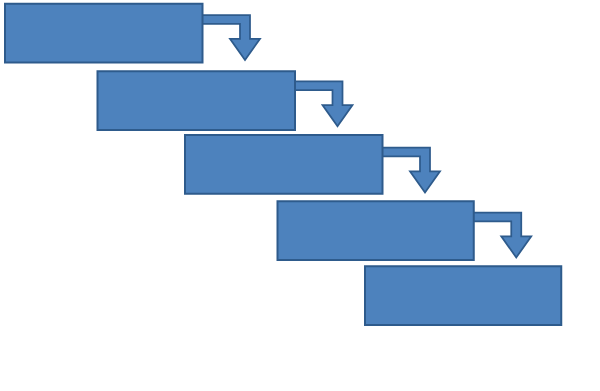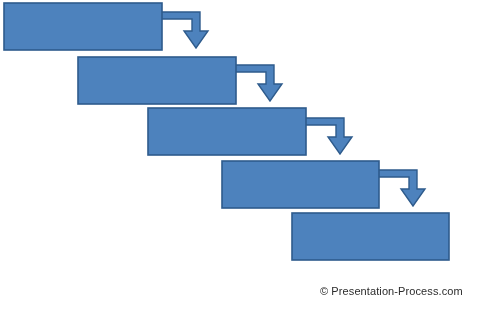--- a/index.html
+++ b/index.html
@@ -62,15 +62,14 @@
 
     <g>
       <text x="83" y="31" text-anchor="middle" fill="#ffffff" font-family="Liberation Sans, sans-serif" font-size="12"></text>
       <text x="157" y="85" text-anchor="middle" fill="#ffffff" font-family="Liberation Sans, sans-serif" font-size="12"></text>
       <text x="227" y="136" text-anchor="middle" fill="#ffffff" font-family="Liberation Sans, sans-serif" font-size="12"></text>
       <text x="300" y="189" text-anchor="middle" fill="#ffffff" font-family="Liberation Sans, sans-serif" font-size="12"></text>
       <text x="370" y="241" text-anchor="middle" fill="#ffffff" font-family="Liberation Sans, sans-serif" font-size="12"></text>
     </g>
   </svg>
 
-  <div id="credit-line">© Presentation-Process.com</div>
 
 </div>
 
 </body></html>

